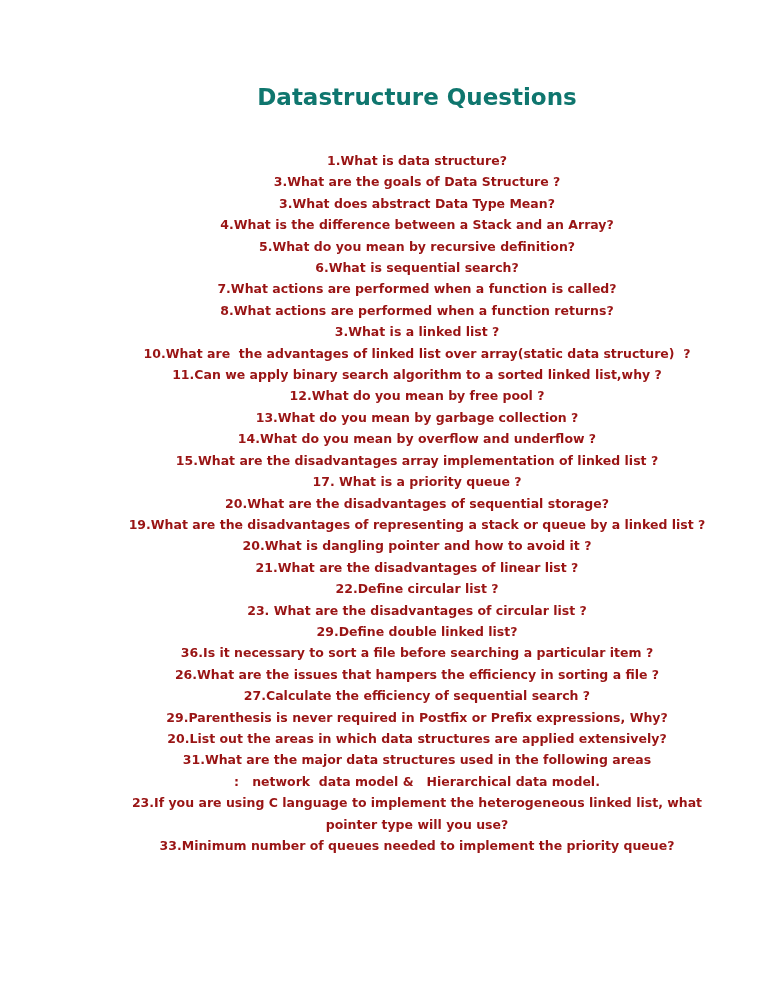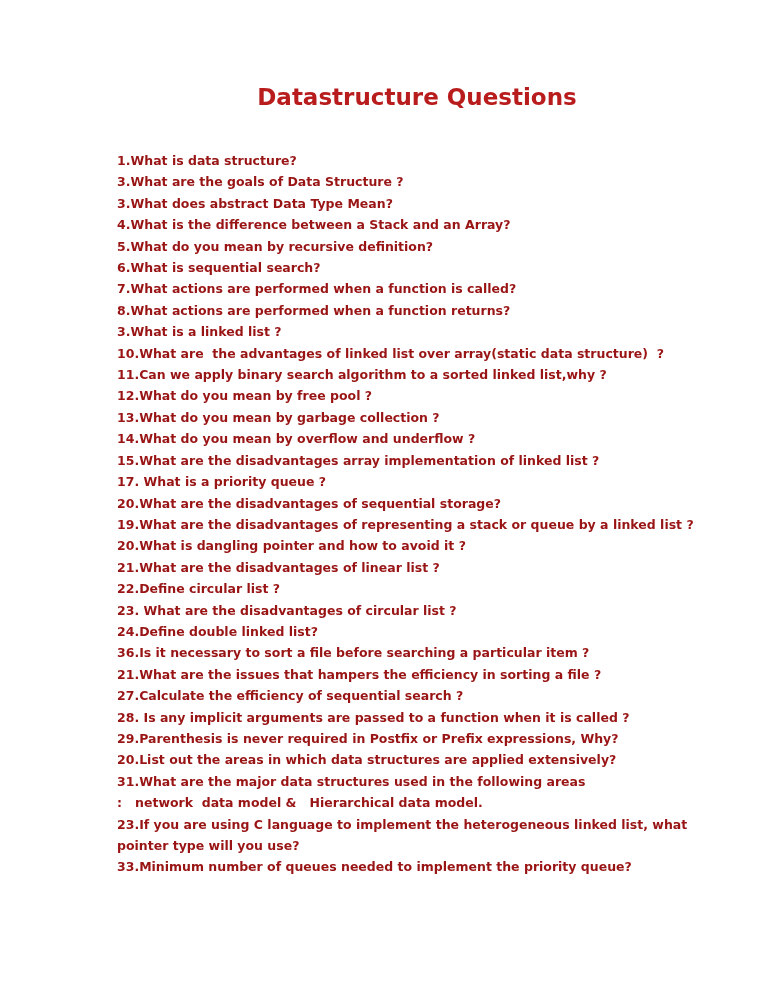--- a/index.html
+++ b/index.html
@@ -17,32 +17,33 @@
     }
     .doc-title {
       position: absolute;
       top: 84px;
       left: 117px;
       width: 600px;
       margin: 0;
       text-align: center;
       font-size: 23px;
       font-weight: bold;
-      color: #b91c1c;
+      color: #0f766e;
       font-family: "DejaVu Sans", "Liberation Sans", sans-serif;
     }
     .questions {
       position: absolute;
       top: 150px;
       left: 117px;
       width: 600px;
       color: var(--q-color, #991414);
       font-weight: bold;
       font-size: 12.5px;
       line-height: 21.4px;
+      text-align: center;
     }
     .question {
       white-space: pre-wrap;
     }
   </style>
 </head>
 <body>
 
 <div class="page">
   <h1 class="doc-title">Datastructure Questions</h1>
@@ -63,25 +64,24 @@
     <div class="question">13.What do you mean by garbage collection ?</div>
     <div class="question">14.What do you mean by overflow and underflow ?</div>
     <div class="question">15.What are the disadvantages array implementation of linked list ?</div>
     <div class="question">17. What is a priority queue ?</div>
     <div class="question">20.What are the disadvantages of sequential storage?</div>
     <div class="question">19.What are the disadvantages of representing a stack or queue by a linked list ?</div>
     <div class="question">20.What is dangling pointer and how to avoid it ?</div>
     <div class="question">21.What are the disadvantages of linear list ?</div>
     <div class="question">22.Define circular list ?</div>
     <div class="question">23. What are the disadvantages of circular list ?</div>
-    <div class="question">24.Define double linked list?</div>
+    <div class="question">29.Define double linked list?</div>
     <div class="question">36.Is it necessary to sort a file before searching a particular item ?</div>
-    <div class="question">21.What are the issues that hampers the efficiency in sorting a file ?</div>
+    <div class="question">26.What are the issues that hampers the efficiency in sorting a file ?</div>
     <div class="question">27.Calculate the efficiency of sequential search ?</div>
-    <div class="question">28. Is any implicit arguments are passed to a function when it is called ?</div>
     <div class="question">29.Parenthesis is never required in Postfix or Prefix expressions, Why?</div>
     <div class="question">20.List out the areas in which data structures are applied extensively?</div>
     <div class="question">31.What are the major data structures used in the following areas
 :   network  data model &amp;   Hierarchical data model.</div>
     <div class="question">23.If you are using C language to implement the heterogeneous linked list, what
 pointer type will you use?</div>
     <div class="question">33.Minimum number of queues needed to implement the priority queue?</div>
   </div>
 </div>
 

